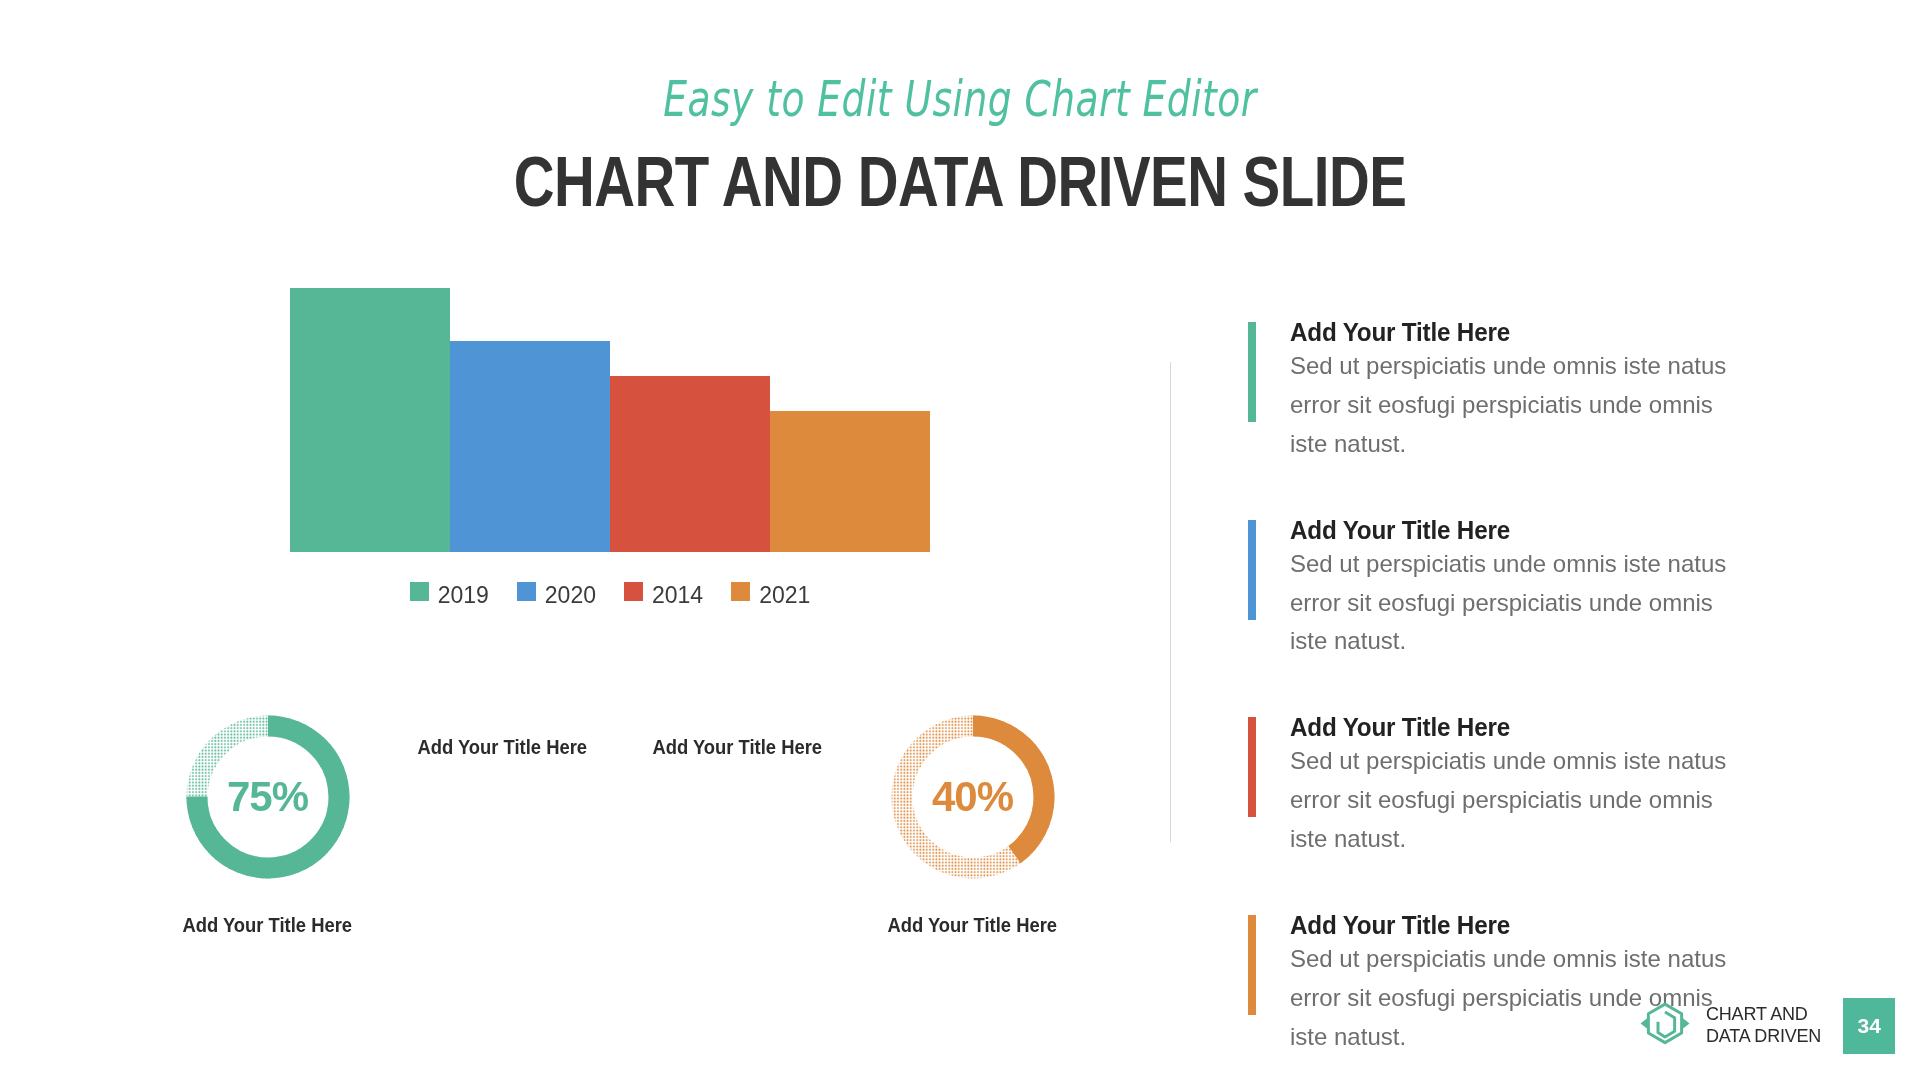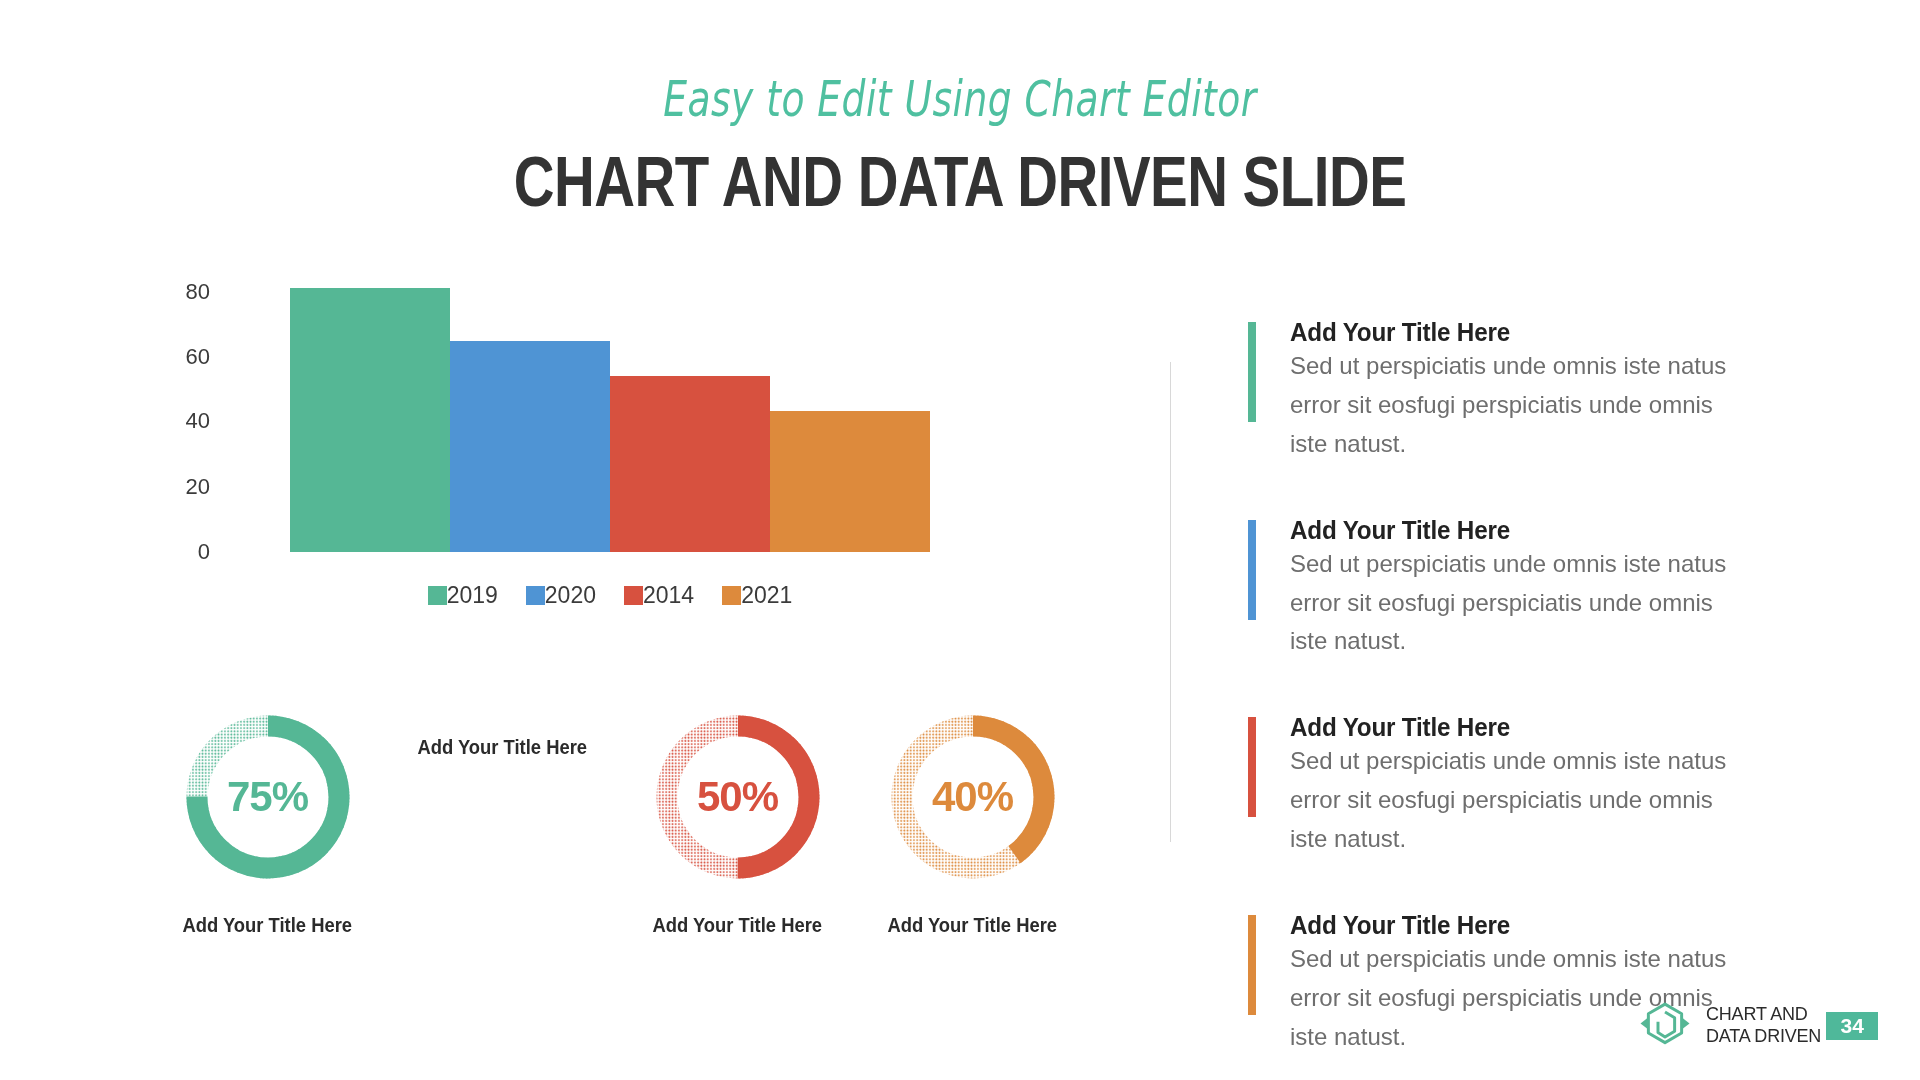--- a/index.html
+++ b/index.html
@@ -51,21 +51,21 @@
   .y-tick[data-idx="4"] { top:282px; }
 
   .plot { position:absolute; left:140px; top:0; width:640px; height:282px; }
   .bars { position:absolute; left:0; bottom:0; width:640px; height:282px; display:flex; align-items:flex-end; }
   .bar { flex:1 1 0; }
 
   .legend {
     position:absolute; left:140px; top:312px; width:640px;
     display:flex; justify-content:center; align-items:center; gap:28px;
   }
-  .legend-item { display:flex; align-items:center; }
+  .legend-item { display:flex; gap:9px; }
   .legend-swatch { width:19px; height:19px; display:block; }
   .legend-label { font-size:23px; color:#3b3b3b; }
 
   
   .donuts { position:absolute; left:150px; top:708px; width:940px; height:260px; display:flex; }
   .donut-cell { width:235px; display:flex; flex-direction:column; align-items:center; }
   .donut-wrap { position:relative; width:178px; height:178px; }
   .donut-wrap svg { display:block; width:178px; height:178px; transform:rotate(-90deg); }
   .donut-value {
     position:absolute; inset:0; display:flex; align-items:center; justify-content:center;
@@ -85,41 +85,34 @@
   .info-item:last-child { margin-bottom:0; }
   .info-accent { position:absolute; left:0; top:4px; width:8px; height:100px; }
   .info-title { font-size:25px; font-weight:bold; color:#222222; letter-spacing:-.2px; transform:scaleX(.97); transform-origin:left; }
   .info-body { margin-top:0; font-size:24px; line-height:1.62; color:#6e6e6e; max-width:452px; }
 
   
   .footer { position:absolute; left:1637px; top:998px; display:flex; align-items:center; }
   .footer-logo { width:56px; height:56px; display:block; }
   .footer-text { margin-left:13px; font-size:18px; font-weight:normal; color:#2b2b2b; line-height:1.22; letter-spacing:-.2px; }
   .page-badge {
-    margin-left:5px; width:52px; height:28px; background:#4fb89a;
+    margin-left:22px; width:52px; height:56px; background:#4fb89a;
     color:#ffffff; font-size:21px; font-weight:bold;
     display:flex; align-items:center; justify-content:center;
   }
 </style>
 </head>
 <body>
 
 <div class="slide-header">
   <div class="subtitle">Easy to Edit Using Chart Editor</div>
   <div class="main-title">CHART AND DATA DRIVEN SLIDE</div>
 </div>
 
 <div class="bar-chart">
-  <div class="y-axis">
-    <div class="y-tick" data-idx="0">80</div>
-    <div class="y-tick" data-idx="1">60</div>
-    <div class="y-tick" data-idx="2">40</div>
-    <div class="y-tick" data-idx="3">20</div>
-    <div class="y-tick" data-idx="4">0</div>
-  </div>
 
   <div class="plot">
     <div class="bars" id="bars">
         <div class="bar" style="height: 93.75%; background: rgb(85, 183, 149);"></div>
         <div class="bar" style="height: 75%; background: rgb(79, 148, 212);"></div>
         <div class="bar" style="height: 62.5%; background: rgb(215, 81, 63);"></div>
         <div class="bar" style="height: 50%; background: rgb(221, 138, 60);"></div>
       </div>
   </div>
 
@@ -156,32 +149,20 @@
           <circle cx="89" cy="89" r="71" fill="none" stroke="#55b795" stroke-width="21" stroke-dasharray="334.58 446.11"></circle>
         </svg>
         <div class="donut-value" style="color: rgb(85, 183, 149);">75%</div>
       </div>
       <div class="donut-caption">Add Your Title Here</div>
     </div>
     <div class="donut-cell">
       <div class="donut-caption">Add Your Title Here</div>
     </div>
     <div class="donut-cell">
-      <div class="donut-wrap">
-        <svg viewBox="0 0 178 178">
-          <defs>
-            <pattern id="dots2" width="3.2" height="3.2" patternUnits="userSpaceOnUse">
-              <circle cx="1.1" cy="1.1" r="0.95" fill="#d7513f"></circle>
-            </pattern>
-          </defs>
-          <circle cx="89" cy="89" r="71" fill="none" stroke="url(#dots2)" stroke-width="21"></circle>
-          <circle cx="89" cy="89" r="71" fill="none" stroke="#d7513f" stroke-width="21" stroke-dasharray="223.05 446.11"></circle>
-        </svg>
-        <div class="donut-value" style="color: rgb(215, 81, 63);">50%</div>
-      </div>
       <div class="donut-caption">Add Your Title Here</div>
     </div>
     <div class="donut-cell">
       <div class="donut-wrap">
         <svg viewBox="0 0 178 178">
           <defs>
             <pattern id="dots3" width="3.2" height="3.2" patternUnits="userSpaceOnUse">
               <circle cx="1.1" cy="1.1" r="0.95" fill="#dd8a3c"></circle>
             </pattern>
           </defs>

